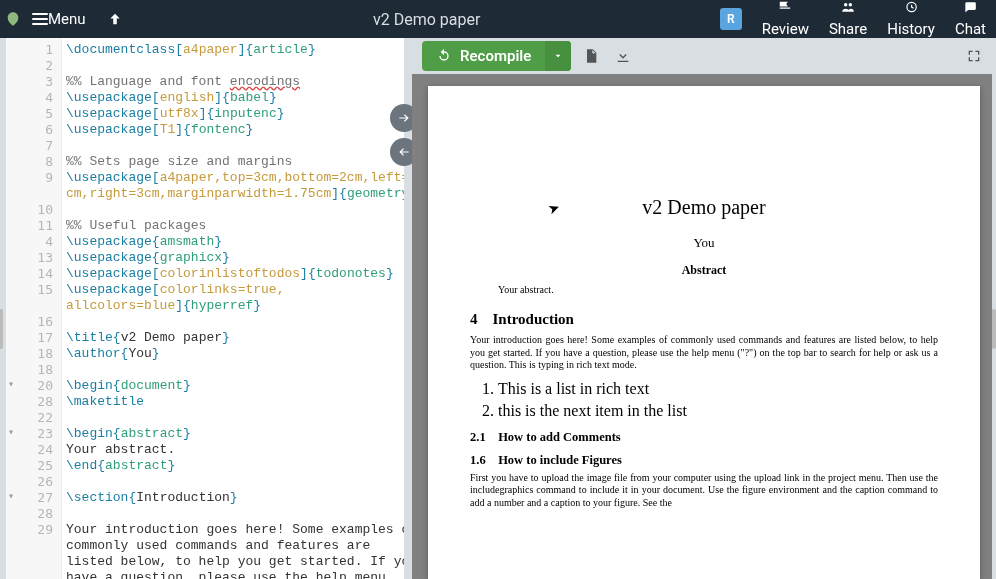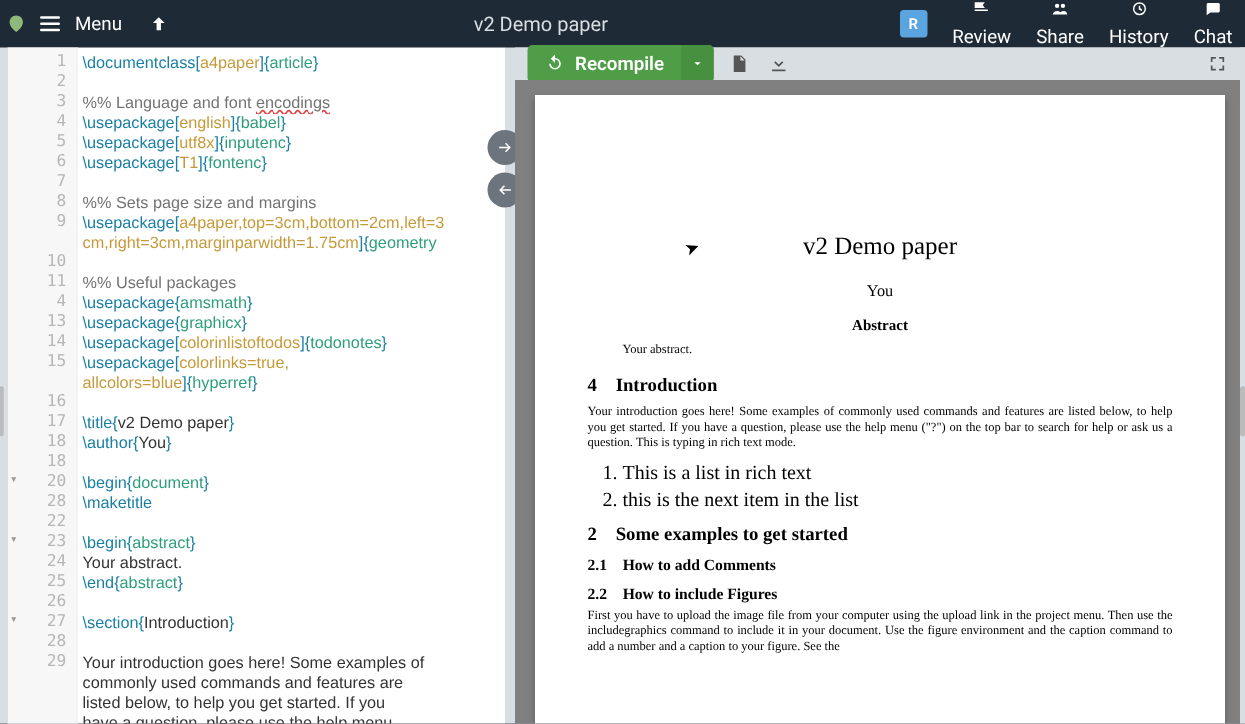--- a/index.html
+++ b/index.html
@@ -18,21 +18,21 @@
     display: flex;
     align-items: center;
     color: #fff;
     font-size: 15px;
   }
   .topbar .brand {
     width: 18px; height: 18px; margin-left: 4px;
     display:flex;align-items:center;justify-content:center;
   }
   .topbar .menu-btn {
-    display: flex; align-items: center; gap: 12px;
+    display: flex; align-items: center; gap: 0;
     padding: 0 10px; height:100%;
     cursor: pointer;
   }
   .topbar .up-btn { padding:0 12px; height:100%; display:flex; align-items:center; cursor:pointer; font-size:18px; }
   .topbar .title {
     flex: 1; text-align: center; color:#d9dee3; font-size:16px;
   }
   .topbar .right {
     display: flex; align-items: center; height:100%;
   }
@@ -73,33 +73,33 @@
   .line-gutter {
     width:56px;background:#f7f7f7;border-right:1px solid #eee;
     font-family: Menlo, Consolas, monospace; font-size:13px;
     color:#b6b6b6; text-align:right; padding-top:4px;
   }
   .line-gutter div { height:16px; padding-right:8px; position:relative;}
   .fold-marker::after{
     content:"▾"; position:absolute; left:2px; top:0; font-size:10px;color:#999;
   }
   .code {
-    flex:1; font-family: Liberation Sans, sans-serif; font-size:13px;
+    flex:1; font-family: Liberation Mono, monospace; font-size:13px;
     white-space:pre; padding:4px 2px 4px 4px; line-height:16px;
     color:#333; overflow:hidden;
   }
   .tok-cmd{color:#1a7fa3}
   .tok-bracket{color:#1a7fa3}
   .tok-opt{color:#c59a3a}
   .tok-arg{color:#2e9e7c}
   .tok-comment{color:#737373}
   .underline-wavy{text-decoration: underline wavy #d44}
   
   .ptoolbar{
-    height:26px;background:#d9dee3;display:flex;align-items:center;
+    height:36px;background:#d9dee3;display:flex;align-items:center;
     padding:0 10px;gap:8px;
   }
   .recompile{
     background:#4f9e47;color:#fff;height:30px;border-radius:4px;
     display:flex;align-items:center;font-weight:600;font-size:15px;
     overflow:hidden;cursor:pointer;
   }
   .recompile .main-part{display:flex;align-items:center;gap:8px;padding:0 14px}
   .recompile .caret-part{width:26px;height:100%;display:flex;align-items:center;justify-content:center;background:#479040}
   .ptoolbar .iconbtn{width:24px;height:24px;display:flex;align-items:center;justify-content:center;color:#555;cursor:pointer;font-size:16px}
@@ -280,23 +280,22 @@
         <h1 class="doc-title">v2 Demo paper</h1>
         <div class="doc-author">You</div>
         <div class="abstract-head">Abstract</div>
         <div class="abstract-body">Your abstract.</div>
         <h2>4 Introduction</h2>
         <p>Your introduction goes here! Some examples of commonly used commands and features are listed below, to help you get started. If you have a question, please use the help menu ("?") on the top bar to search for help or ask us a question. This is typing in rich text mode.</p>
         <ol>
           <li>This is a list in rich text</li>
           <li>this is the next item in the list</li>
         </ol>
-        <h2>2 Some examples to get started</h2>
         <h3>2.1 How to add Comments</h3>
-        <h3>2.2 How to include Figures</h3>
+        <h3>1.6 How to include Figures</h3>
         <p>First you have to upload the image file from your computer using the upload link in the project menu. Then use the includegraphics command to include it in your document. Use the figure environment and the caption command to add a number and a caption to your figure. See the</p>
       </div>
     </div>
   </div>
 
 </div>
 
 <div class="handle-right">
   <div class="handle-mini" style="left:0"></div>
 </div>

